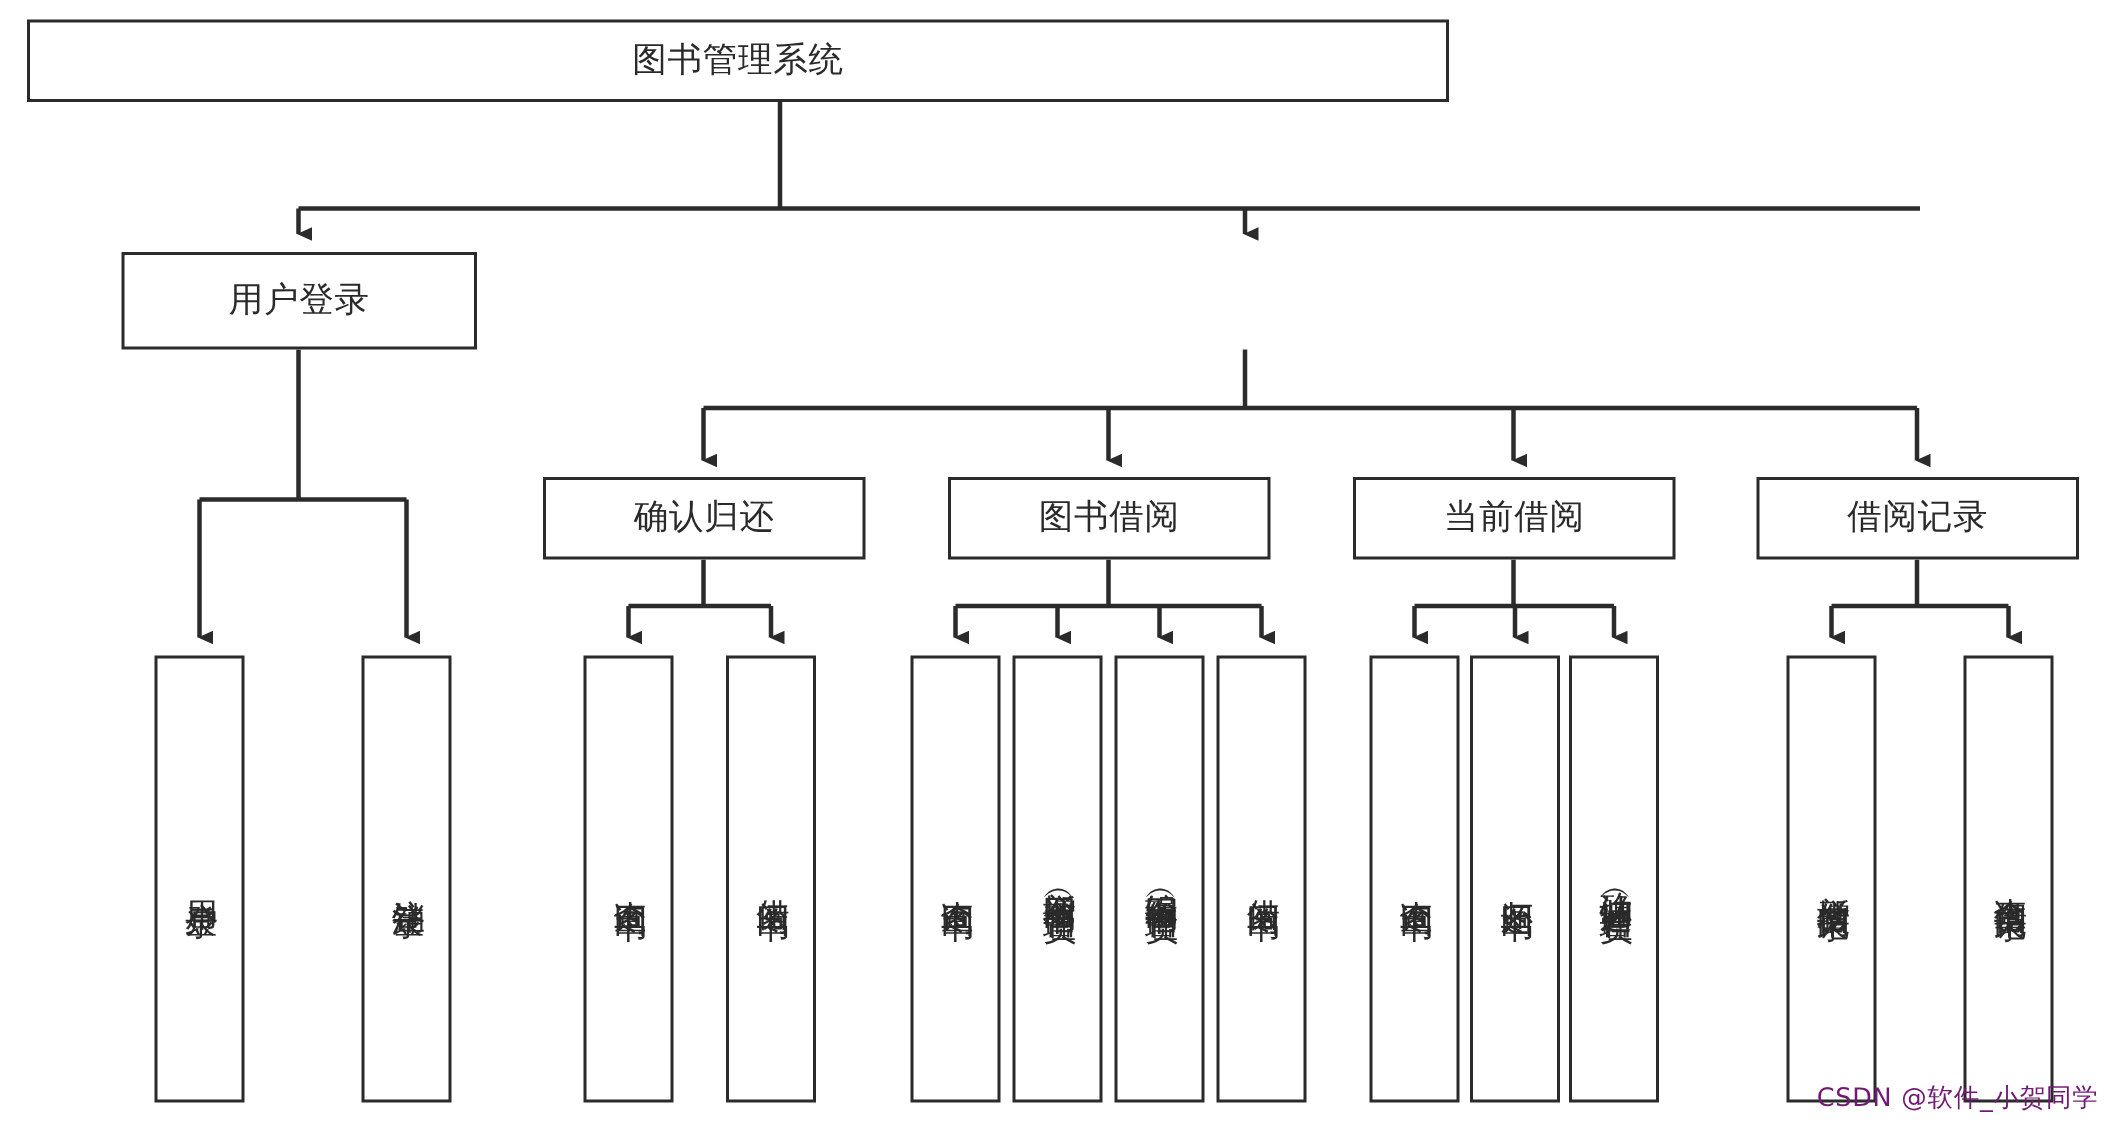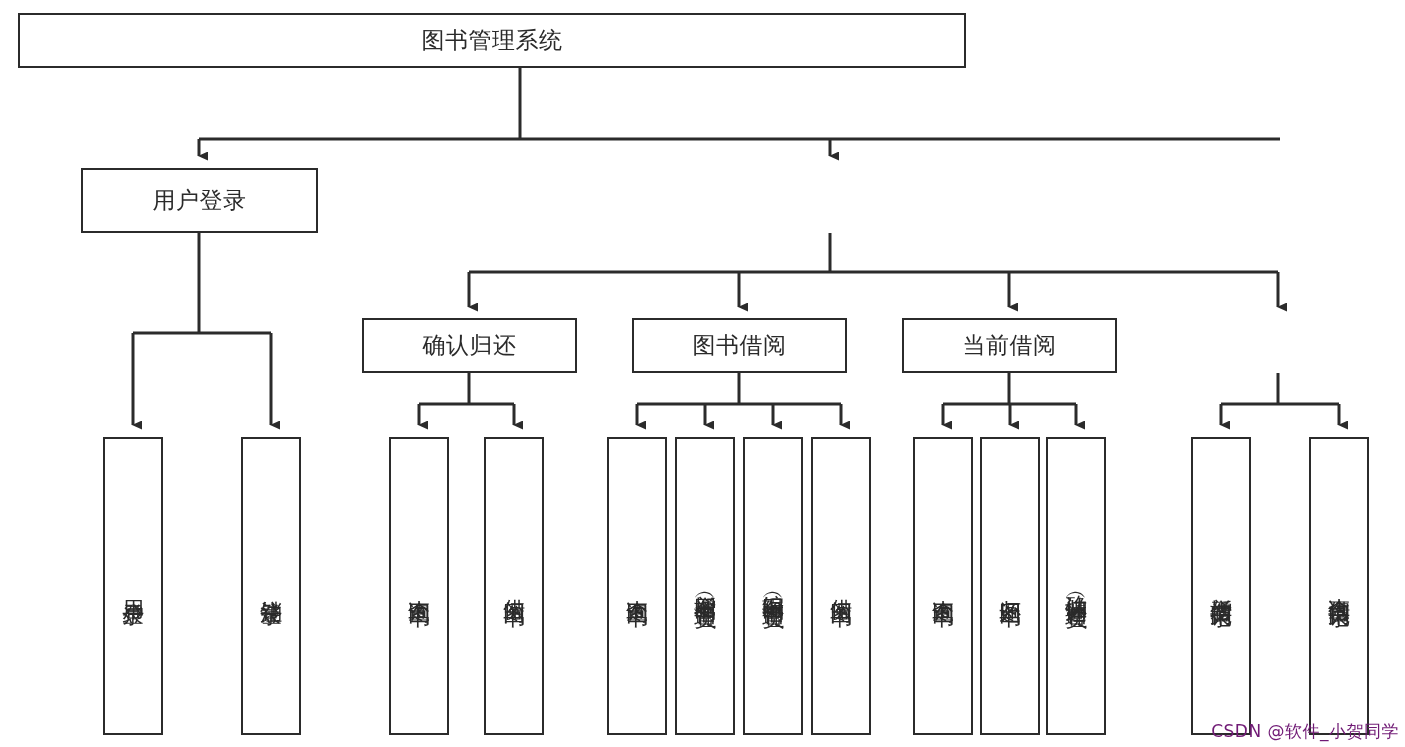--- a/index.html
+++ b/index.html
@@ -136,20 +136,23 @@
 
   <div class="node horiz" style="left:362px; top:318px; width:215px; height:55px;">
     <span class="node-label">确认归还</span>
   </div>
   <div class="node horiz" style="left:632px; top:318px; width:215px; height:55px;">
     <span class="node-label">图书借阅</span>
   </div>
   <div class="node horiz" style="left:902px; top:318px; width:215px; height:55px;">
     <span class="node-label">当前借阅</span>
   </div>
+  <div class="node horiz" style="left:1171px; top:318px; width:215px; height:55px;">
+    <span class="node-label">借阅记录</span>
+  </div>
 
   <div class="node vert" style="left:103px; top:437px; width:60px; height:298px;">
     <span class="node-label">用户登录</span>
   </div>
   <div class="node vert" style="left:241px; top:437px; width:60px; height:298px;">
     <span class="node-label">注销登录</span>
   </div>
 
   <div class="node vert" style="left:389px; top:437px; width:60px; height:298px;">
     <span class="node-label">查询图书</span>

